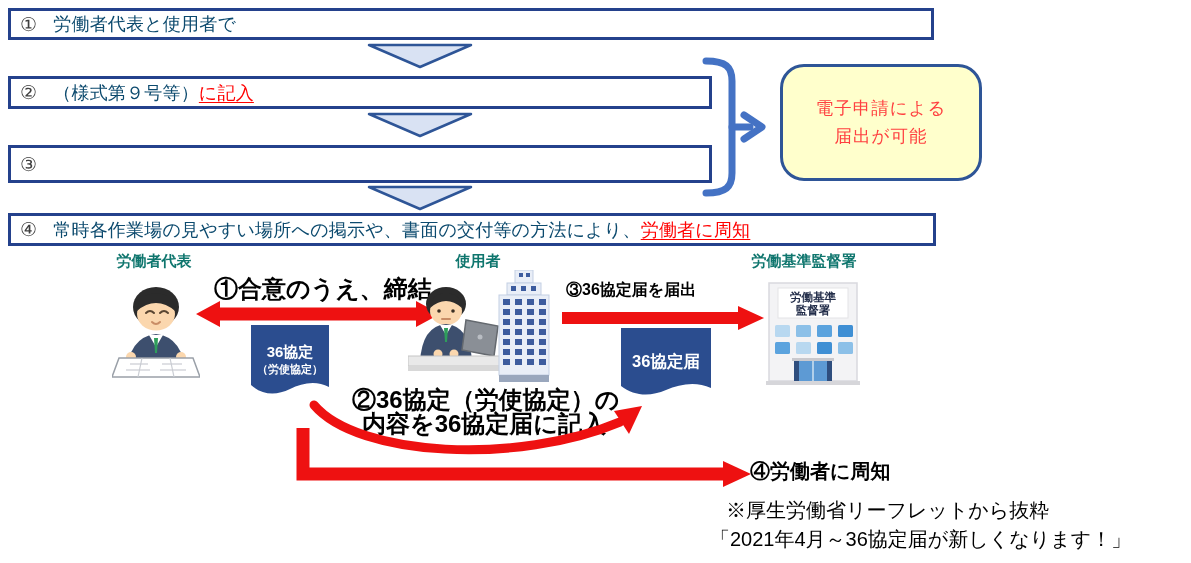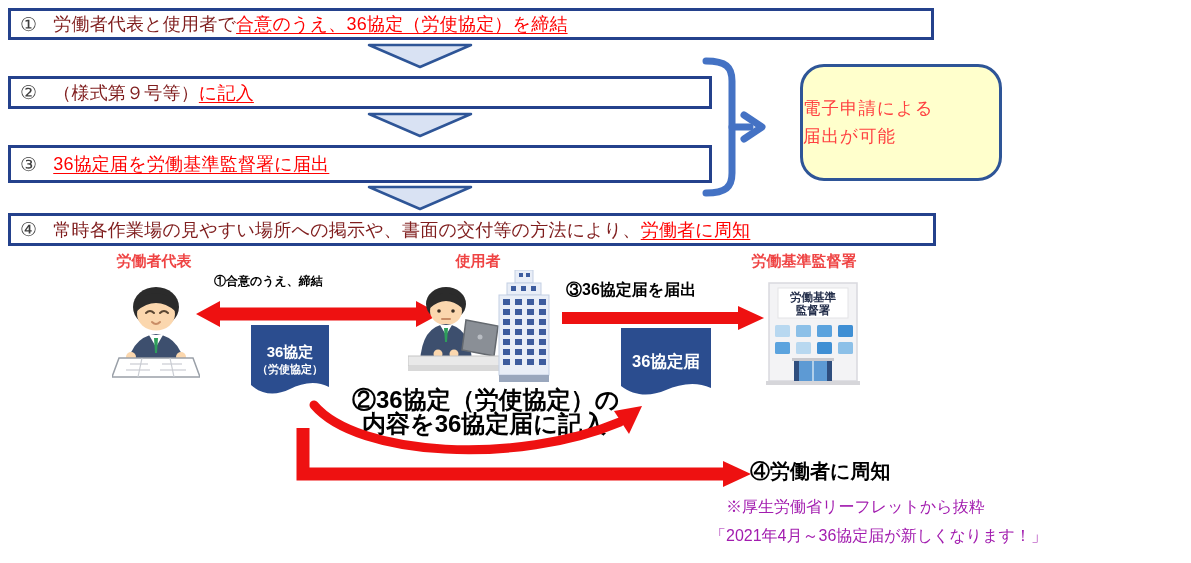--- a/index.html
+++ b/index.html
@@ -8,70 +8,68 @@
     font-family:"Liberation Sans",sans-serif;
   }
   
   .pbox{
     position:absolute;box-sizing:border-box;border:3px solid #24418c;background:#fff;
     display:flex;align-items:center;white-space:nowrap;
     font-size:18px;color:#3f3f3f;letter-spacing:0.2px;
   }
   .pbox .num{margin:0 16px 0 9px;color:#3f3f3f;font-size:19px;}
   .red-u{color:#ff0000;text-decoration:underline;text-underline-offset:3px;}
-  .blk{color:#7f1d1d;}
+  .blk{color:#0c4a6e;}
   
   .stept{position:absolute;}
   
   #note{
     position:absolute;left:780px;top:64px;width:202px;height:117px;box-sizing:border-box;
     background:#ffffcc;border:3px solid #2e5597;border-radius:24px;
-    display:flex;flex-direction:column;align-items:flex-start;justify-content:center;
-    color:#ff4040;font-size:17.5px;line-height:1.55;letter-spacing:1px;margin-left:20px;
+    display:flex;flex-direction:column;align-items:center;justify-content:center;
+    color:#ff4040;font-size:17.5px;line-height:1.55;letter-spacing:1px;
   }
   
-  .actor-label{position:absolute;font-weight:bold;color:#ef4444;font-size:15px;text-align:center;white-space:nowrap;}
+  .actor-label{position:absolute;font-weight:bold;color:#0f766e;font-size:15px;text-align:center;white-space:nowrap;}
   .blabel{position:absolute;font-weight:bold;color:#000;white-space:nowrap;}
-  #arrow1-label{left:214px;top:273px;font-size:12px;}
+  #arrow1-label{left:214px;top:273px;font-size:24px;}
   #arrow3-label{left:566px;top:280px;font-size:16px;}
   #arrow2-label{left:352px;top:388px;width:264px;font-size:24px;line-height:24px;text-align:center;}
   #arrow4-label{left:750px;top:458px;font-size:20px;}
-  .footer-line{position:absolute;color:#a21caf;font-size:16px;white-space:nowrap;}
+  .footer-line{position:absolute;color:#000000;font-size:20px;white-space:nowrap;}
   #footer1{left:726px;top:497px;}
   #footer2{left:710px;top:526px;}
   svg{position:absolute;display:block;}
 </style>
 </head>
 <body>
 
 <div id="stage">
 
   <div class="pbox" style="left:8px;top:8px;width:926px;height:32px;">
     <span class="num">①</span>
     <span class="blk">労働者代表と使用者で</span>
-    <span class="red-u">合意のうえ、36協定（労使協定）を締結</span>
   </div>
 
   <svg class="stept" style="left:365px;top:42px;" width="110" height="28" viewBox="0 0 110 28">
     <polygon points="4,3 106,3 55,25" fill="#d9e2f3" stroke="#2e5597" stroke-width="2.5" stroke-linejoin="round"></polygon>
   </svg>
 
   <div class="pbox" style="left:8px;top:76px;width:704px;height:33px;">
     <span class="num">②</span>
     <span class="blk">（様式第９号等）</span>
     <span class="red-u">に記入</span>
   </div>
 
   <svg class="stept" style="left:365px;top:111px;" width="110" height="28" viewBox="0 0 110 28">
     <polygon points="4,3 106,3 55,25" fill="#d9e2f3" stroke="#2e5597" stroke-width="2.5" stroke-linejoin="round"></polygon>
   </svg>
 
   <div class="pbox" style="left:8px;top:145px;width:704px;height:38px;">
     <span class="num">③</span>
-    <span class="red-u">36協定届を労働基準監督署に届出</span>
   </div>
 
   <svg class="stept" style="left:365px;top:184px;" width="110" height="28" viewBox="0 0 110 28">
     <polygon points="4,3 106,3 55,25" fill="#d9e2f3" stroke="#2e5597" stroke-width="2.5" stroke-linejoin="round"></polygon>
   </svg>
 
   <div class="pbox" style="left:8px;top:213px;width:928px;height:33px;">
     <span class="num">④</span>
     <span class="blk">常時各作業場の見やすい場所への掲示や、書面の交付等の方法により、</span>
     <span class="red-u">労働者に周知</span>

